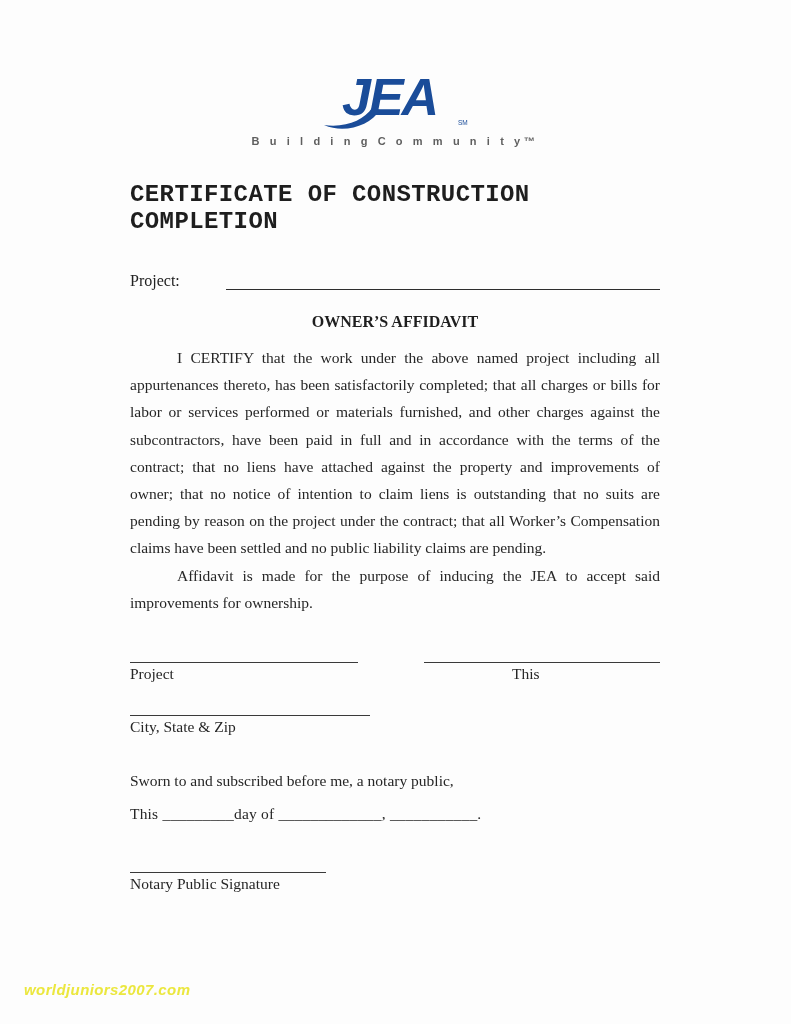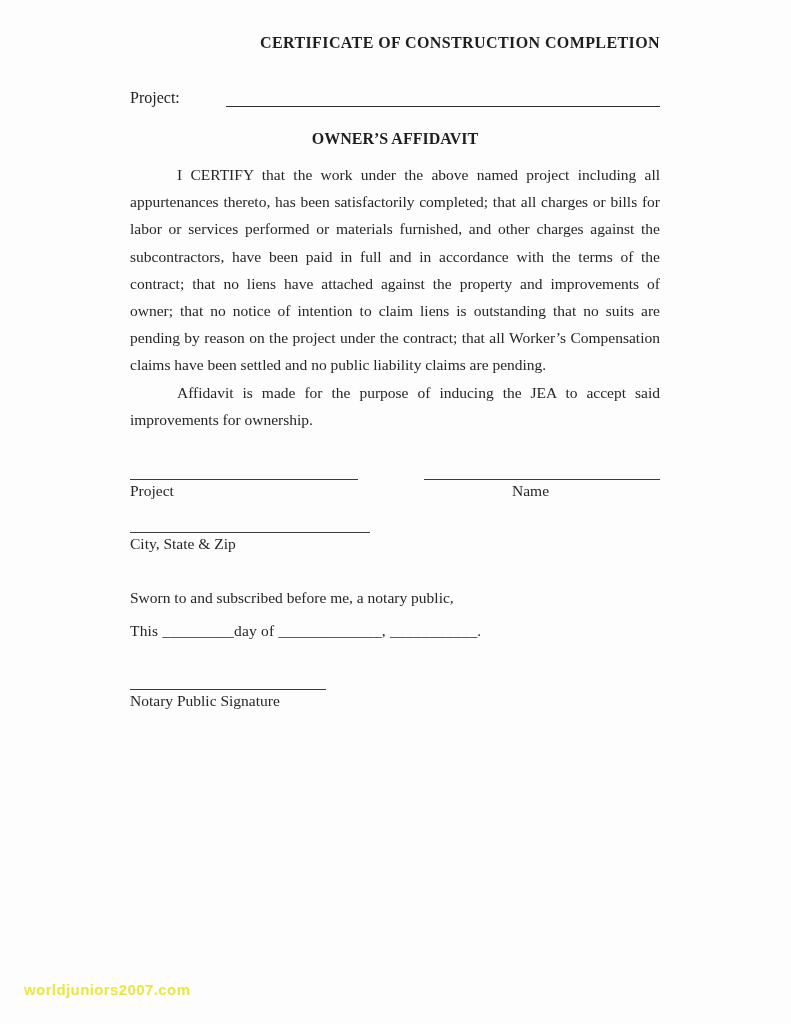--- a/index.html
+++ b/index.html
@@ -40,25 +40,26 @@
     font-family: "Liberation Sans", sans-serif;
     font-size: 11px;
     font-weight: bold;
     letter-spacing: 3.6px;
     color: var(--tagline, #5f5f5f);
   }
 
   
   .doc-title {
     margin: 34px 0 0 0;
-    text-align: right;
-    font-size: 16px;
+    text-align: left;
+    font-size: 24px;
     font-weight: bold;
     letter-spacing: 0.4px;
     color: #1e1e1e;
+    font-family: Liberation Mono, monospace;
   }
   .project-row {
     margin-top: 36px;
     display: flex;
     align-items: flex-end;
     font-size: 16px;
     gap: 40px;
   }
   .project-row .label { white-space: nowrap; padding-right: 6px; }
   .blank-line {
@@ -125,27 +126,36 @@
   
   .watermark {
     position: absolute;
     left: 24px;
     bottom: 26px;
     font-family: "Liberation Sans", sans-serif;
     font-size: 15px;
     font-weight: bold;
     letter-spacing: 0.4px;
     color: var(--watermark, #ebe73e);
+    font-style: italic;
   }
 </style>
 </head>
 <body>
 
 <div class="page">
 
+  <div class="logo-block">
+    <svg class="logo-svg" width="150" height="62" viewBox="0 0 150 62" aria-hidden="true">
+      <path class="swoosh" d="M52,40 C44,52 26,60 4,57 C24,66 50,58 60,42 Z"></path>
+      <text class="jea" x="22" y="47" font-size="52">JEA</text>
+      <text class="sm" x="138" y="57" font-size="6.5">SM</text>
+    </svg>
+    <div class="tagline">B u i l d i n g   C o m m u n i t y™</div>
+  </div>
 
   <h1 class="doc-title">CERTIFICATE OF CONSTRUCTION COMPLETION</h1>
 
   <div class="project-row">
     <span class="label">Project:</span>
     <span class="blank-line"></span>
   </div>
 
   <h2 class="affidavit-heading">OWNER’S AFFIDAVIT</h2>
 
@@ -155,21 +165,21 @@
   <div class="sig-section">
 
 
     <div class="sig-row">
       <div class="sig-field">
         <div class="sig-rule"></div>
         <div class="sig-label">Project</div>
       </div>
       <div class="sig-field right">
         <div class="sig-rule"></div>
-        <div class="sig-label">Name</div>
+        <div class="sig-label">This</div>
       </div>
     </div>
 
     <div class="sig-row">
       <div class="sig-field wide">
         <div class="sig-rule"></div>
         <div class="sig-label">City, State &amp; Zip</div>
       </div>
     </div>
   </div>

